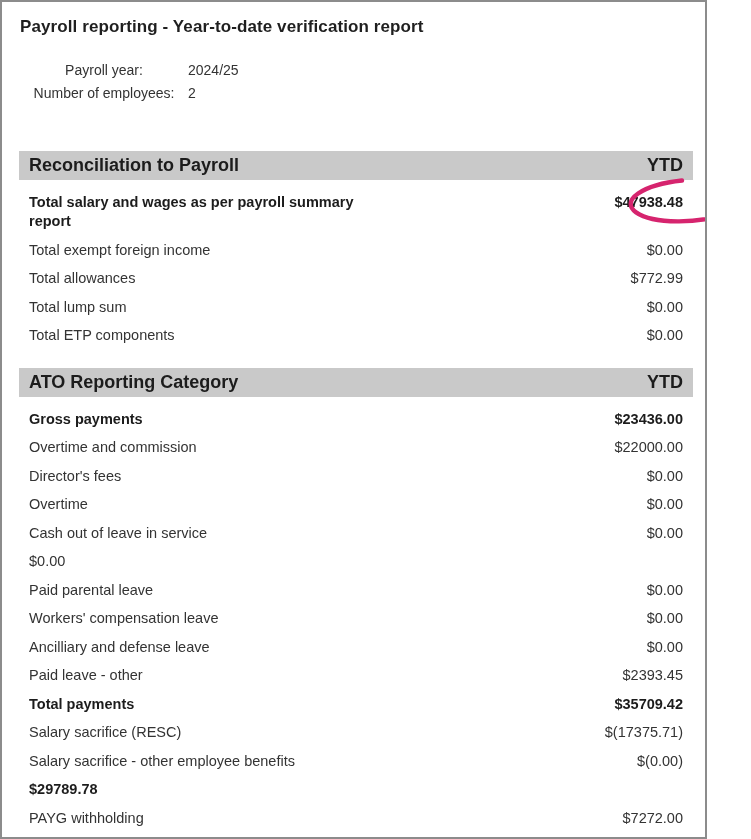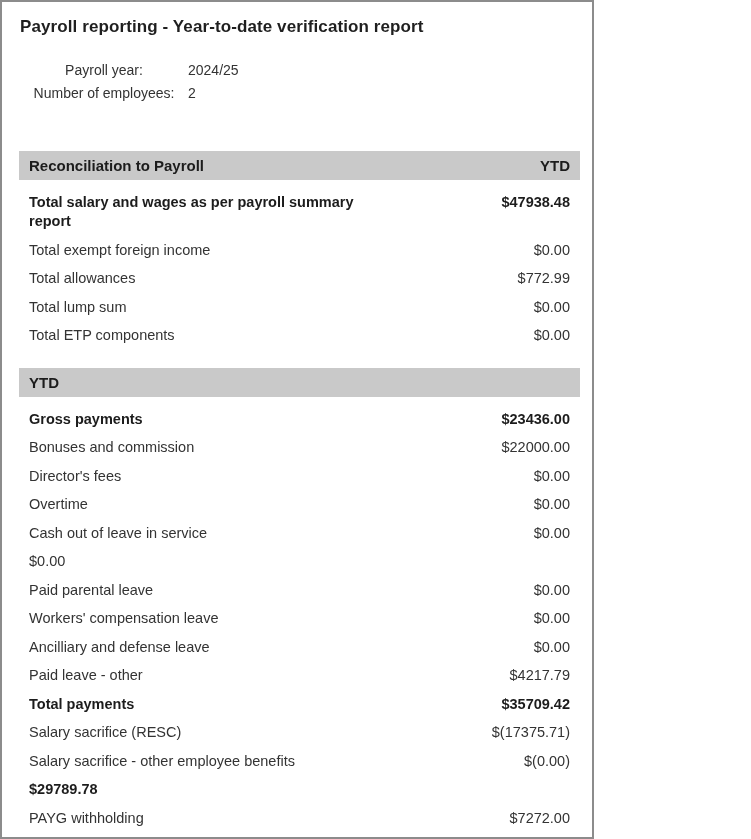--- a/index.html
+++ b/index.html
@@ -6,21 +6,21 @@
     --bar-bg:#c9c9c9;
     --text:#2e2e2e;
     --border:#8c8c8c;
     --circle:#d6246e;
   }
   *{box-sizing:border-box;margin:0;padding:0;}
   html,body{background:#ffffff;}
   body{font-family:"Liberation Sans", sans-serif;color:var(--text);}
   .page{
     position:relative;
-    width:594px;
+    width:707px;
     height:839px;
     border:2px solid var(--border);
     background:#ffffff;
     overflow:hidden;
   }
   .page-title{
     margin:15px 0 0 18px;
     font-size:17px;
     font-weight:700;
     color:#1f1f1f;
@@ -36,21 +36,21 @@
   .sections{margin-top:46px;}
   .section + .section{margin-top:18px;}
   .bar{
     margin:0 12px 0 17px;
     height:29px;
     background:var(--bar-bg);
     display:flex;
     justify-content:space-between;
     align-items:center;
     padding:0 10px;
-    font-size:15px;
+    font-size:18px;
     font-weight:700;
     color:#1c1c1c;
   }
   .rows{
     margin:0 12px 0 17px;
     padding-top:8px;
   }
   .row{
     display:flex;
     justify-content:space-between;
@@ -113,29 +113,30 @@
             <span class="value">$0.00</span>
           </div>
           <div class="row">
             <span class="label">Total ETP components</span>
             <span class="value">$0.00</span>
           </div>
         </div>
       </section>
       <section class="section">
         <div class="bar">
+          <span>ATO Reporting Category</span>
           <span>YTD</span>
         </div>
         <div class="rows">
           <div class="row bold">
             <span class="label">Gross payments</span>
             <span class="value">$23436.00</span>
           </div>
           <div class="row">
-            <span class="label">Bonuses and commission</span>
+            <span class="label">Overtime and commission</span>
             <span class="value">$22000.00</span>
           </div>
           <div class="row">
             <span class="label">Director's fees</span>
             <span class="value">$0.00</span>
           </div>
           <div class="row">
             <span class="label">Overtime</span>
             <span class="value">$0.00</span>
           </div>
@@ -153,21 +154,21 @@
           <div class="row">
             <span class="label">Workers' compensation leave</span>
             <span class="value">$0.00</span>
           </div>
           <div class="row">
             <span class="label">Ancilliary and defense leave</span>
             <span class="value">$0.00</span>
           </div>
           <div class="row">
             <span class="label">Paid leave - other</span>
-            <span class="value">$4217.79</span>
+            <span class="value">$2393.45</span>
           </div>
           <div class="row bold">
             <span class="label">Total payments</span>
             <span class="value">$35709.42</span>
           </div>
           <div class="row">
             <span class="label">Salary sacrifice (RESC)</span>
             <span class="value">$(17375.71)</span>
           </div>
           <div class="row">

